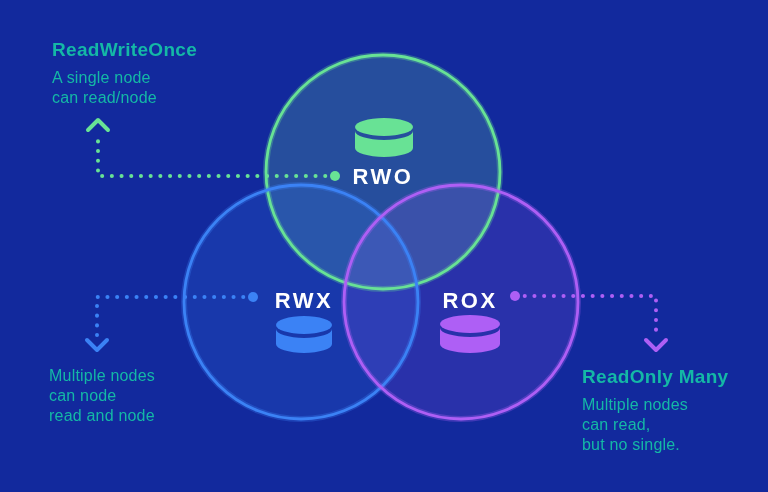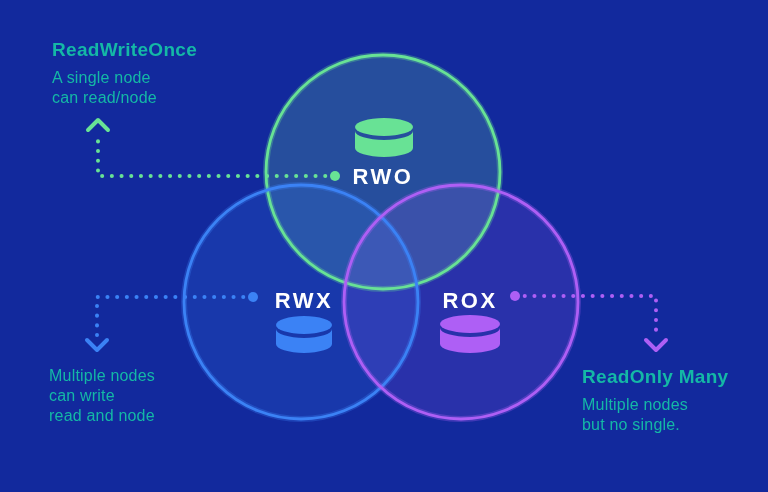--- a/index.html
+++ b/index.html
@@ -130,23 +130,24 @@
   </svg>
 
   <div class="note" style="left:52px; top:39px;">
     <div class="note-heading">ReadWriteOnce</div>
     <div class="note-line">A single node</div>
     <div class="note-line">can read/node</div>
   </div>
 
   <div class="note" style="left:49px; top:366px;">
     <div class="note-line">Multiple nodes</div>
-    <div class="note-line">can write</div>
+    <div class="note-line">can node</div>
     <div class="note-line">read and node</div>
   </div>
 
   <div class="note" style="left:582px; top:366px;">
     <div class="note-heading">ReadOnly Many</div>
     <div class="note-line">Multiple nodes</div>
+    <div class="note-line">can read,</div>
     <div class="note-line">but no single.</div>
   </div>
 
 </div>
 
 </body></html>

